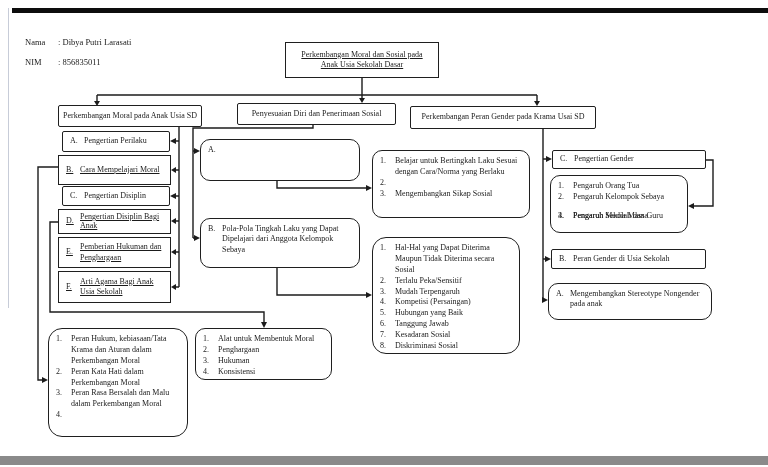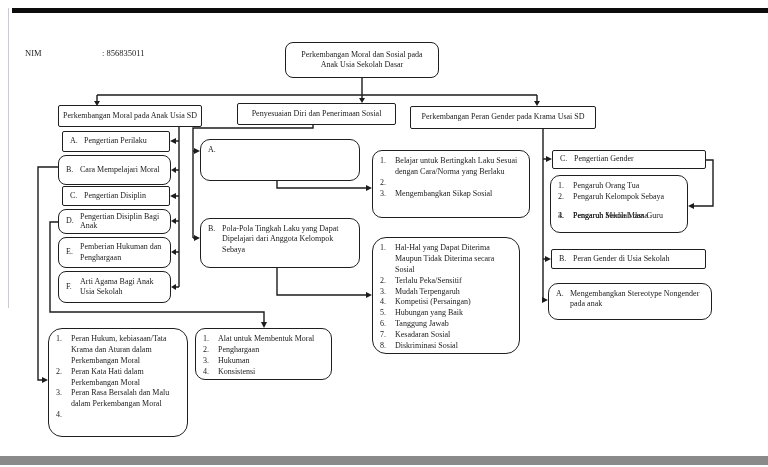--- a/index.html
+++ b/index.html
@@ -15,21 +15,21 @@
   
   .idrow{display:flex;font-size:8.5px;line-height:1.1;}
   .idrow .lbl{width:33px;flex:none;}
   
   .bx{
     position:absolute;border:1.4px solid #1f1f1f;background:#fff;
     font-size:8px;line-height:1.3;box-sizing:border-box;
   }
   .hdr{display:flex;align-items:center;justify-content:center;text-align:center;border-radius:2px;}
   .cent{display:flex;align-items:center;justify-content:center;text-align:center;}
-  .round-sm{border-radius:8px;}
+  .round-sm{border-radius:0;text-decoration:underline;}
   .round-md{border-radius:10px;}
   .round-lg{border-radius:14px;}
   .rect{border-radius:2px;}
   
   .node{display:flex;padding:3px 3px 3px 7px;align-items:center;}
   .node .ln{width:14px;flex:none;}
   .node .lt{flex:1;}
   .node.top{align-items:flex-start;padding-top:5px;}
   .tight .lt{line-height:1.08;}
   
@@ -47,21 +47,25 @@
 </head>
 <body>
 
 <div id="canvas">
 
   <div class="abs" id="top-bar"></div>
   <div class="abs" id="left-hairline"></div>
   <div class="abs" id="bottom-bar"></div>
 
   <div class="abs" style="left:25px;top:38px;width:220px;">
-    <div class="idrow" style="margin-top:11px;gap:44px;">
+    <div class="idrow">
+      <span class="lbl">Nama</span>
+      <span>: Dibya Putri Larasati</span>
+    </div>
+    <div class="idrow" style="margin-top:11px;">
       <span class="lbl">NIM</span>
       <span>: 856835011</span>
     </div>
   </div>
 
   <div class="bx round-sm cent" style="left:285px;top:42px;width:154px;height:36px;padding:2px 8px;">Perkembangan Moral dan Sosial pada Anak Usia Sekolah Dasar</div>
 
   <div class="bx hdr" style="left:58px;top:105px;width:144px;height:22px;">Perkembangan Moral pada Anak Usia SD</div>
   <div class="bx hdr" style="left:237px;top:103px;width:159px;height:22px;">Penyesuaian Diri dan Penerimaan Sosial</div>
   <div class="bx hdr" style="left:410px;top:106px;width:186px;height:23px;">Perkembangan Peran Gender pada Krama Usai SD</div>

